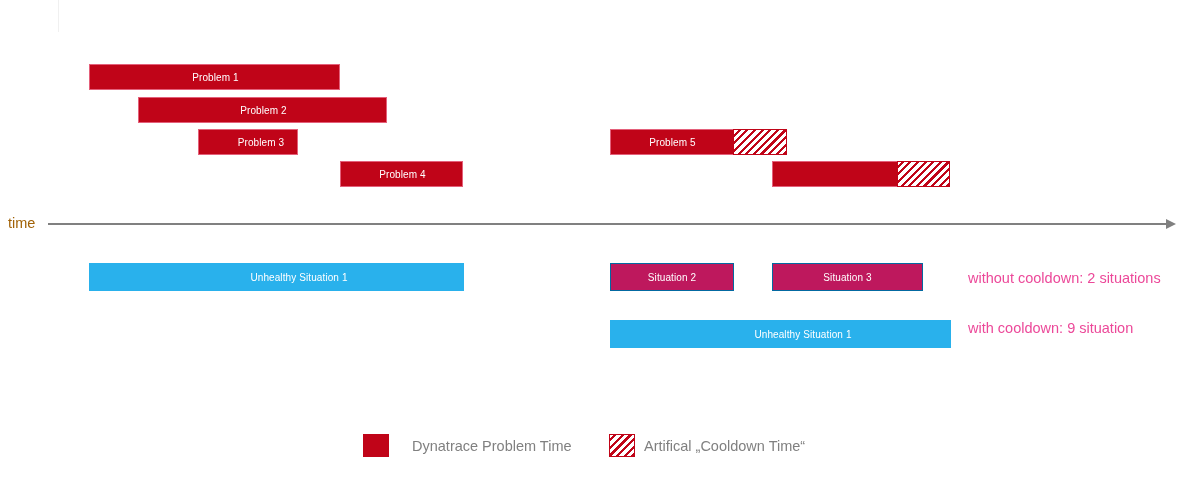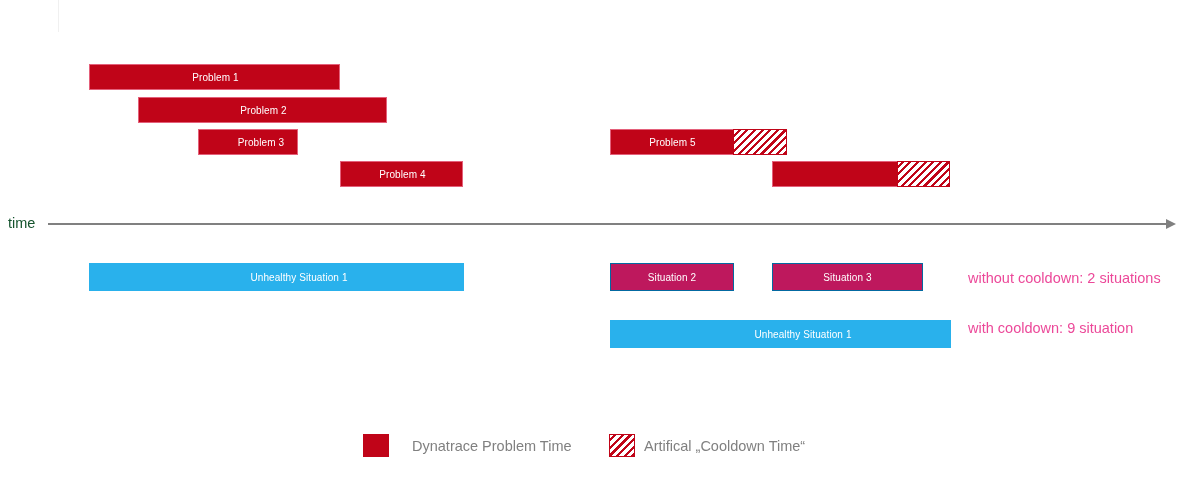--- a/index.html
+++ b/index.html
@@ -76,21 +76,21 @@
   }
   .bar.situation-light {
     background: #be185d;
     border: 1px solid #0369a1;
     height: 28px;
   }
 
   
   .axis-label {
     position: absolute;
-    color: #14532d;
+    color: #a16207;
     font-size: 14.5px;
     white-space: nowrap;
   }
   .axis-line {
     position: absolute;
     height: 2px;
     background: #808080;
   }
   .axis-head {
     position: absolute;

